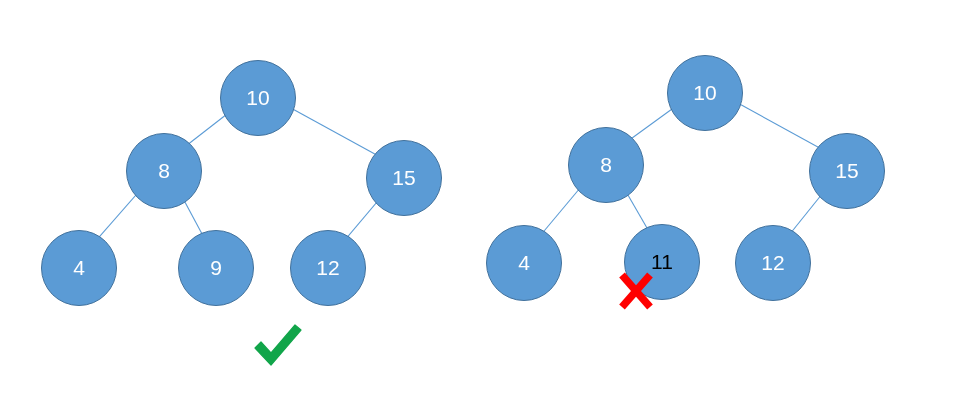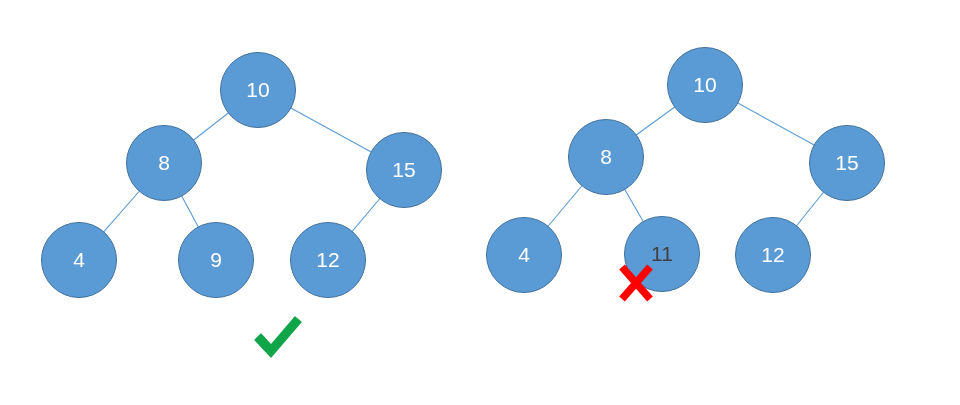--- a/index.html
+++ b/index.html
@@ -22,21 +22,21 @@
     position: absolute;
     left: 0;
     top: 0;
     width: 960px;
     height: 405px;
     pointer-events: none;
   }
   #node-layer, #mark-layer {
     position: absolute;
     left: 0;
-    top: 0;
+    top: 8px;
     width: 960px;
     height: 289px;
   }
   .tree-node {
     position: absolute;
     box-sizing: border-box;
     border-radius: 50%;
     background: #5B9BD5;
     border: 1.4px solid #41719C;
     color: #ffffff;
@@ -102,21 +102,21 @@
       </div>
       <div class="tree-node" style="left: 568px; top: 119px; width: 76px; height: 76px; font-size: 21px; background: rgb(91, 155, 213); border-color: rgb(65, 113, 156); color: rgb(255, 255, 255);">
         <span class="node-label">8</span>
       </div>
       <div class="tree-node" style="left: 809px; top: 125px; width: 76px; height: 76px; font-size: 21px; background: rgb(91, 155, 213); border-color: rgb(65, 113, 156); color: rgb(255, 255, 255);">
         <span class="node-label">15</span>
       </div>
       <div class="tree-node" style="left: 486px; top: 217px; width: 76px; height: 76px; font-size: 21px; background: rgb(91, 155, 213); border-color: rgb(65, 113, 156); color: rgb(255, 255, 255);">
         <span class="node-label">4</span>
       </div>
-      <div class="tree-node" style="left: 624px; top: 216px; width: 76px; height: 76px; font-size: 21px; background: rgb(91, 155, 213); border-color: rgb(65, 113, 156); color: #404040;">
+      <div class="tree-node" style="left: 624px; top: 216px; width: 76px; height: 76px; font-size: 21px; background: rgb(91, 155, 213); border-color: rgb(65, 113, 156); color: #000000;">
         <span class="node-label">11</span>
       </div>
       <div class="tree-node" style="left: 735px; top: 217px; width: 76px; height: 76px; font-size: 21px; background: rgb(91, 155, 213); border-color: rgb(65, 113, 156); color: rgb(255, 255, 255);">
         <span class="node-label">12</span>
       </div>
     </div>
 
   <div id="mark-layer">
 
     <div class="verdict-mark" id="mark-left" style="left:251px; top:315px;">

